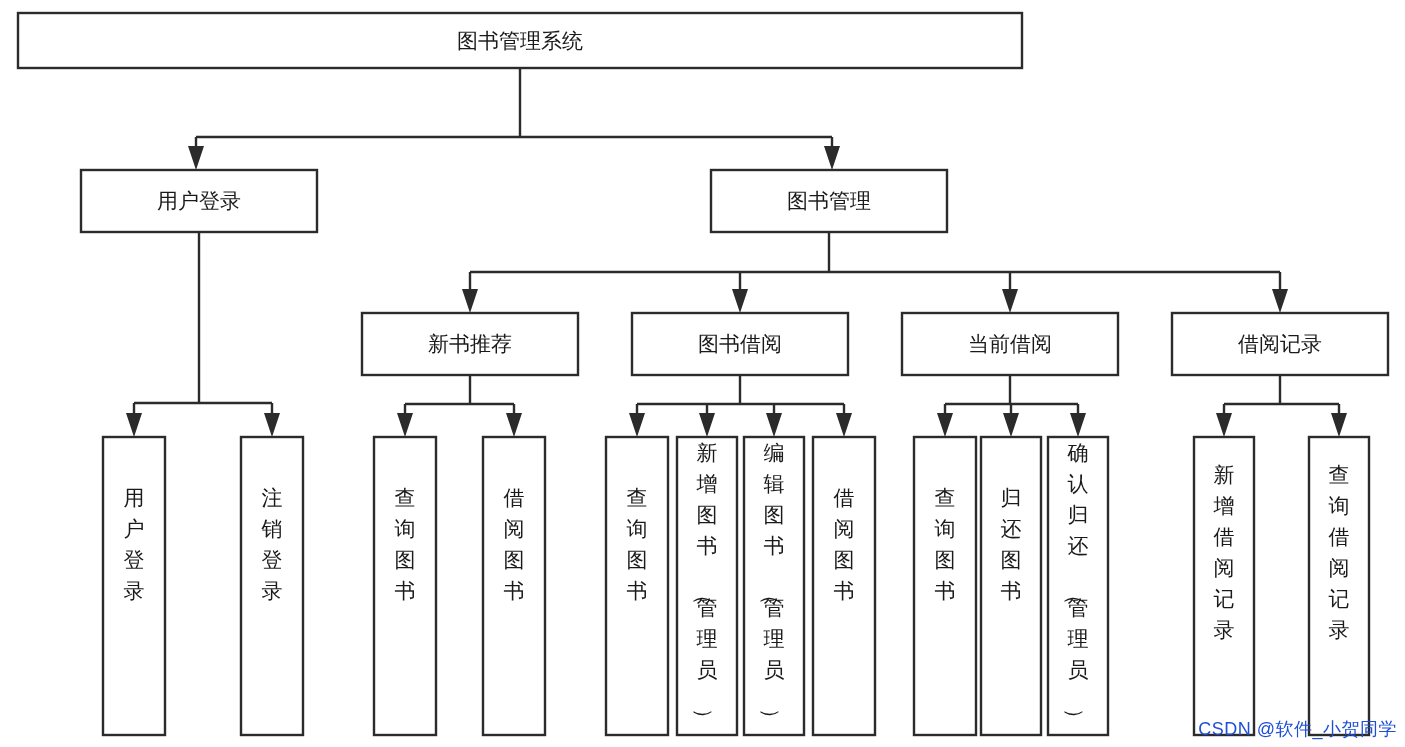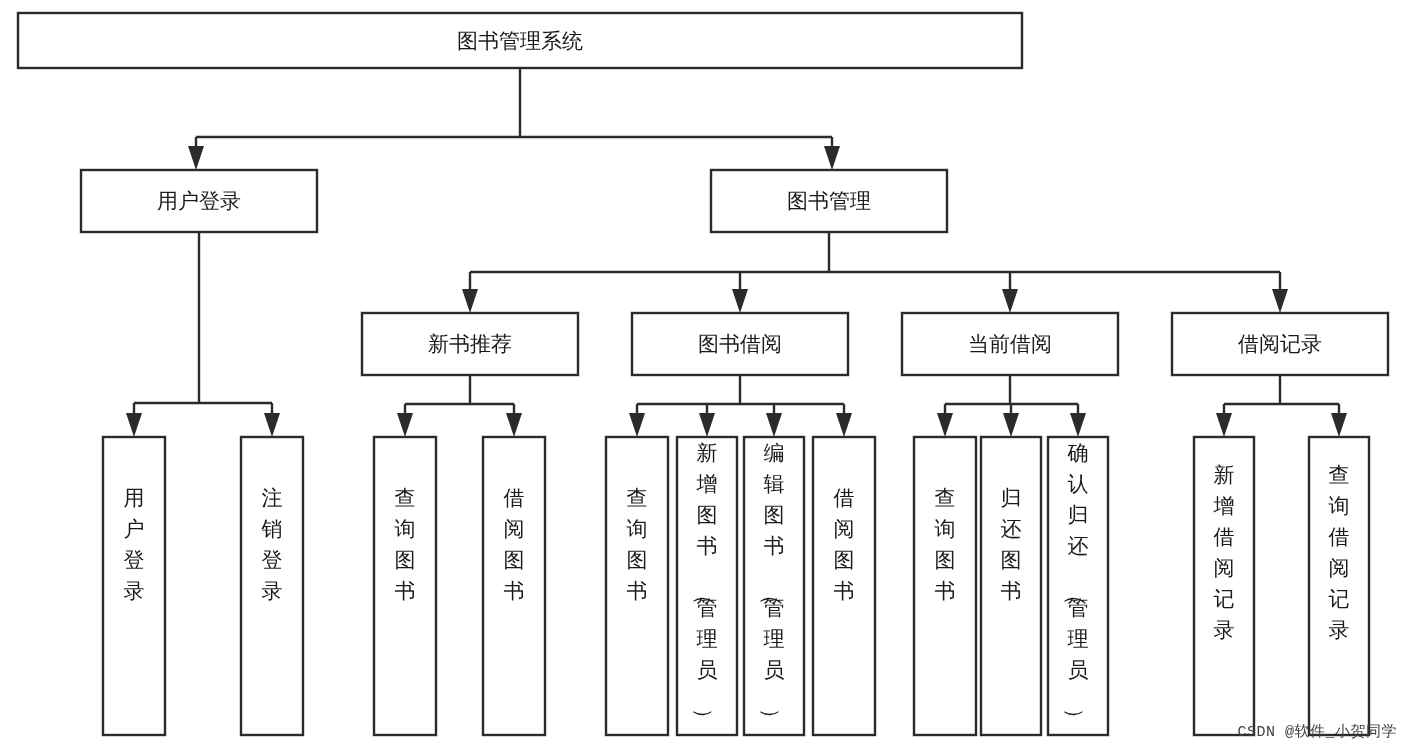--- a/index.html
+++ b/index.html
@@ -43,23 +43,23 @@
   .node-label-vertical {
     font-family: "Liberation Sans", "DejaVu Sans", sans-serif;
     fill: #1a1a1a;
     font-size: 21px;
     text-anchor: middle;
   }
   .watermark {
     position: absolute;
     right: 8px;
     bottom: 6px;
-    font-family: Liberation Mono, monospace;
-    font-size: 15px;
-    color: #404040;
+    font-family: Liberation Sans, sans-serif;
+    font-size: 18px;
+    color: #1d4ed8;
     letter-spacing: 0.5px;
     white-space: nowrap;
     pointer-events: none;
   }
 </style>
 </head>
 <body>
 
 <svg id="diagram" viewBox="0 0 1405 747">
 

